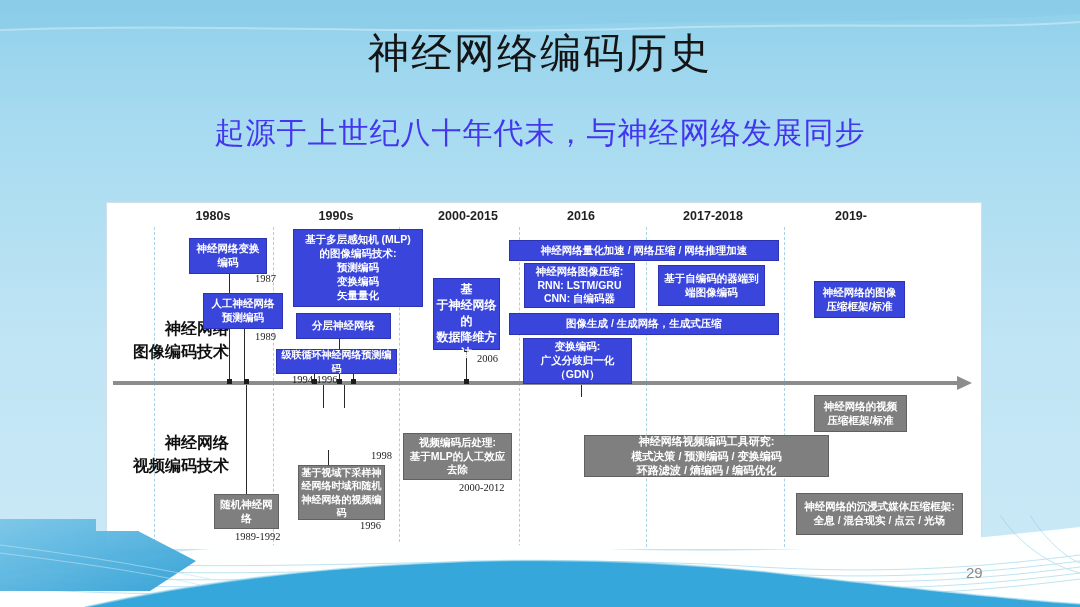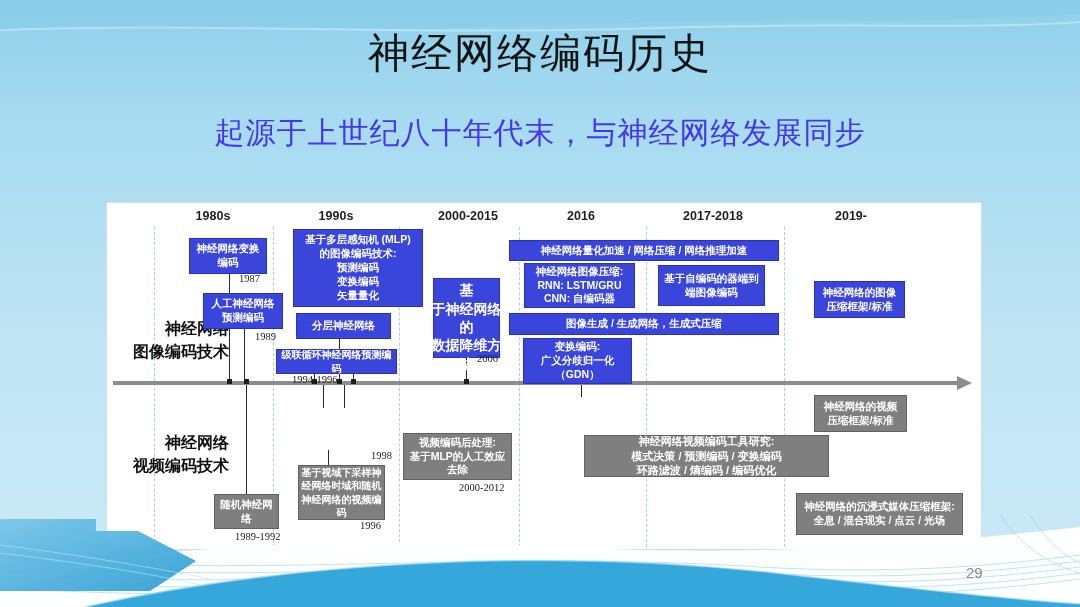--- a/index.html
+++ b/index.html
@@ -98,21 +98,21 @@
 编码</div>
     <div class="bx blue" style="left:96px;top:90px;width:80px;height:36px">人工神经网络
 预测编码</div>
     <div class="bx blue" style="left:186px;top:26px;width:130px;height:78px">基于多层感知机 (MLP)
 的图像编码技术:
 预测编码
 变换编码
 矢量量化</div>
     <div class="bx blue" style="left:189px;top:110px;width:95px;height:26px">分层神经网络</div>
     <div class="bx blue" style="left:169px;top:146px;width:121px;height:25px;font-size:10px">级联循环神经网络预测编码</div>
-    <div class="bx blue" style="left:326px;top:75px;width:67px;height:80px;font-size:14px">G.E.Hinton: 基
+    <div class="bx blue" style="left:326px;top:75px;width:67px;height:72px;font-size:12px">G.E.Hinton: 基
 于神经网络的
 数据降维方法</div>
     <div class="bx blue" style="left:402px;top:37px;width:270px;height:21px">神经网络量化加速 / 网络压缩 / 网络推理加速</div>
     <div class="bx blue" style="left:417px;top:60px;width:111px;height:45px">神经网络图像压缩:
 RNN: LSTM/GRU
 CNN: 自编码器</div>
     <div class="bx blue" style="left:551px;top:62px;width:107px;height:41px">基于自编码的器端到
 端图像编码</div>
     <div class="bx blue" style="left:402px;top:110px;width:270px;height:22px">图像生成 / 生成网络，生成式压缩</div>
     <div class="bx blue" style="left:416px;top:135px;width:109px;height:46px">变换编码:
@@ -131,21 +131,21 @@
 基于MLP的人工效应
 去除</div>
     <div class="bx gray" style="left:477px;top:232px;width:245px;height:42px;font-size:11px">神经网络视频编码工具研究:
 模式决策 / 预测编码 / 变换编码
 环路滤波 / 熵编码 / 编码优化</div>
     <div class="bx gray" style="left:707px;top:192px;width:93px;height:37px">神经网络的视频
 压缩框架/标准</div>
     <div class="bx gray" style="left:689px;top:290px;width:167px;height:42px">神经网络的沉浸式媒体压缩框架:
 全息 / 混合现实 / 点云 / 光场</div>
 
-    <div class="year" style="left:132px;top:70px">1987</div>
+    <div class="year" style="left:148px;top:70px">1987</div>
     <div class="year" style="left:148px;top:128px">1989</div>
     <div class="year" style="left:185px;top:171px">1994-1996</div>
     <div class="year" style="left:370px;top:150px">2006</div>
     <div class="year" style="left:264px;top:247px">1998</div>
     <div class="year" style="left:253px;top:317px">1996</div>
     <div class="year" style="left:128px;top:328px">1989-1992</div>
     <div class="year" style="left:352px;top:279px">2000-2012</div>
   </div>
 
   <svg class="deco-bottom" width="1080" height="92" viewBox="0 0 1080 92">

